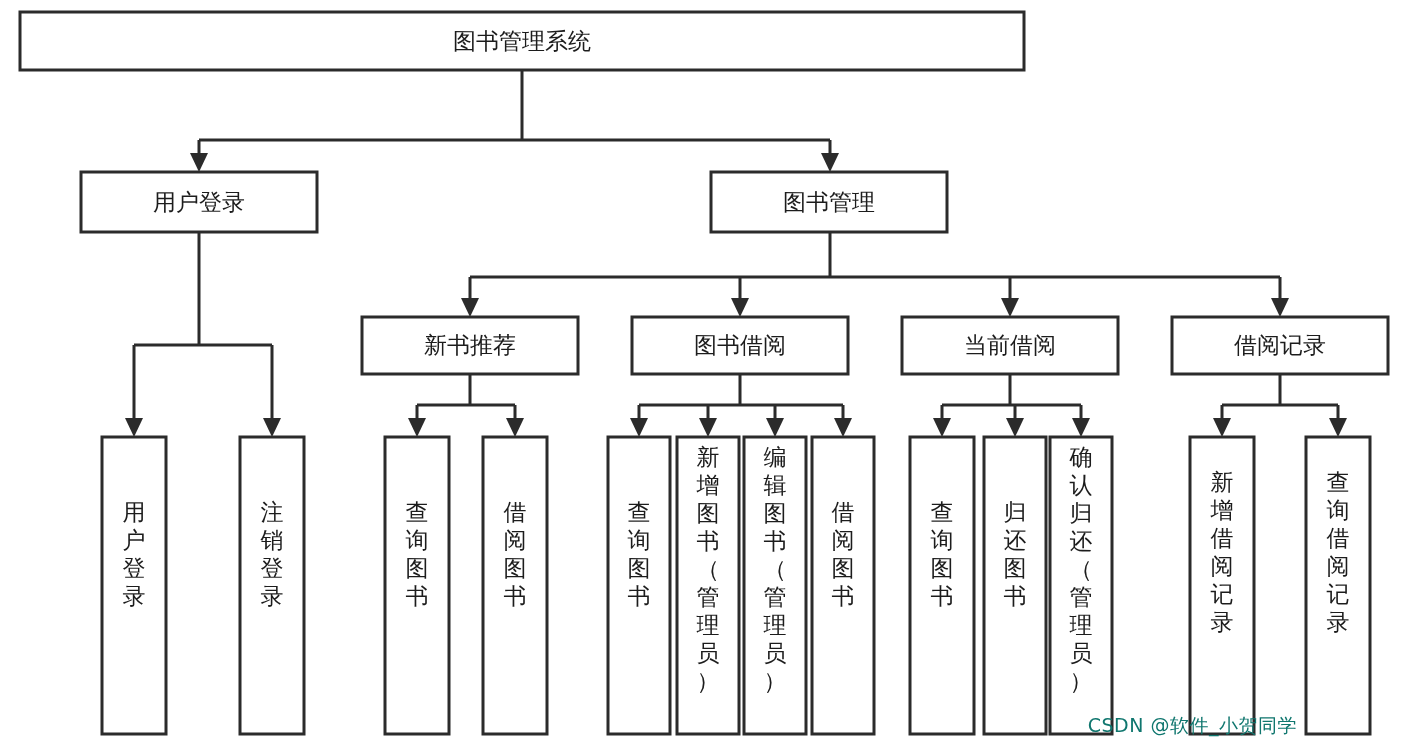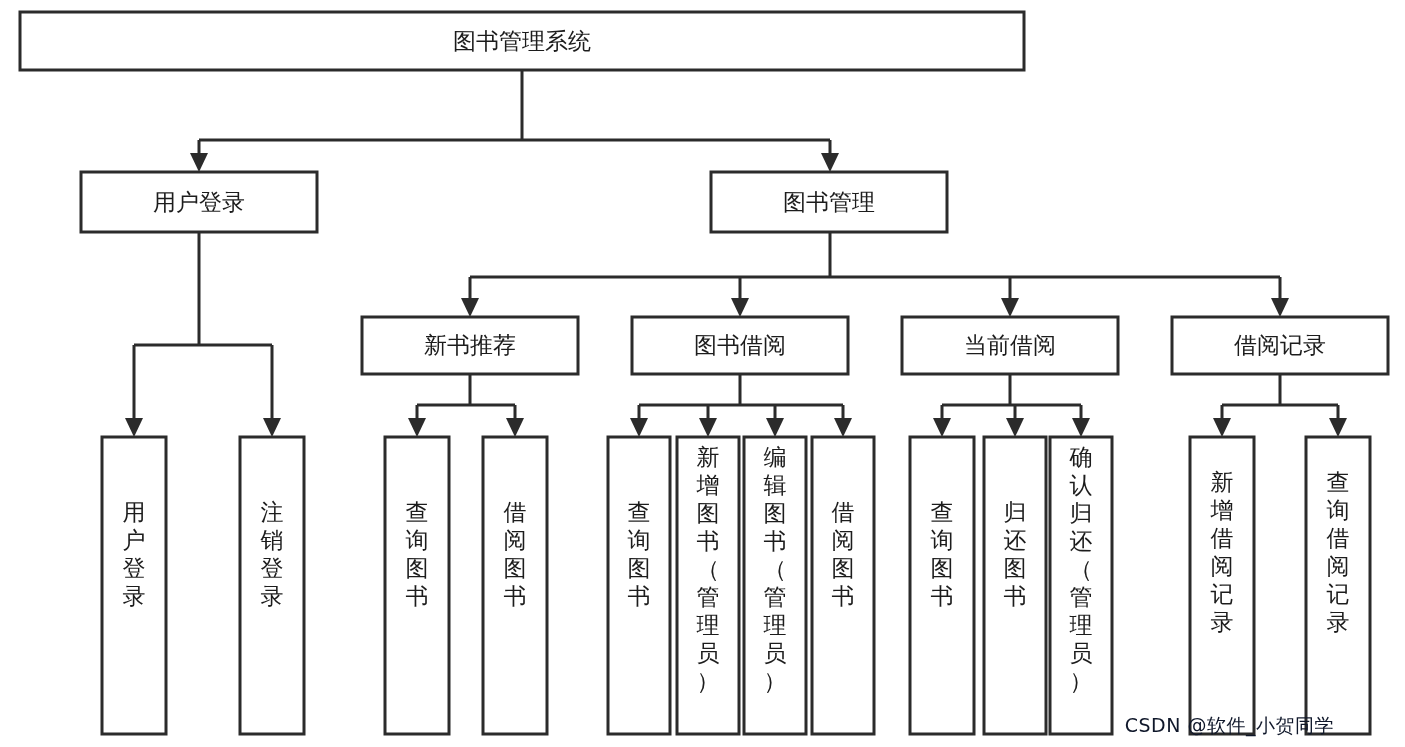--- a/index.html
+++ b/index.html
@@ -11,21 +11,20 @@
     width: 1405px;
     height: 747px;
     font-family: "DejaVu Sans", "Liberation Sans", sans-serif;
     overflow: hidden;
     position: relative;
   }
   #diagram-root {
     position: relative;
     width: 1307px;
     height: 747px;
-    padding-left: 37px;
   }
   svg#flow {
     position: absolute;
     top: 0;
     left: 0;
     width: 1405px;
     height: 747px;
     display: block;
   }
   .node-box {
@@ -56,21 +55,21 @@
     font-size: 23px;
     fill: #1c1c1c;
     text-anchor: middle;
   }
   .watermark {
     position: absolute;
     right: 10px;
     bottom: 8px;
     font-family: "DejaVu Sans", "Liberation Sans", sans-serif;
     font-size: 19px;
-    color: #0f172a;
+    color: #0f766e;
     letter-spacing: 0.5px;
     white-space: nowrap;
     pointer-events: none;
   }
 </style>
 </head>
 <body>
 
 <div id="diagram-root">
 

